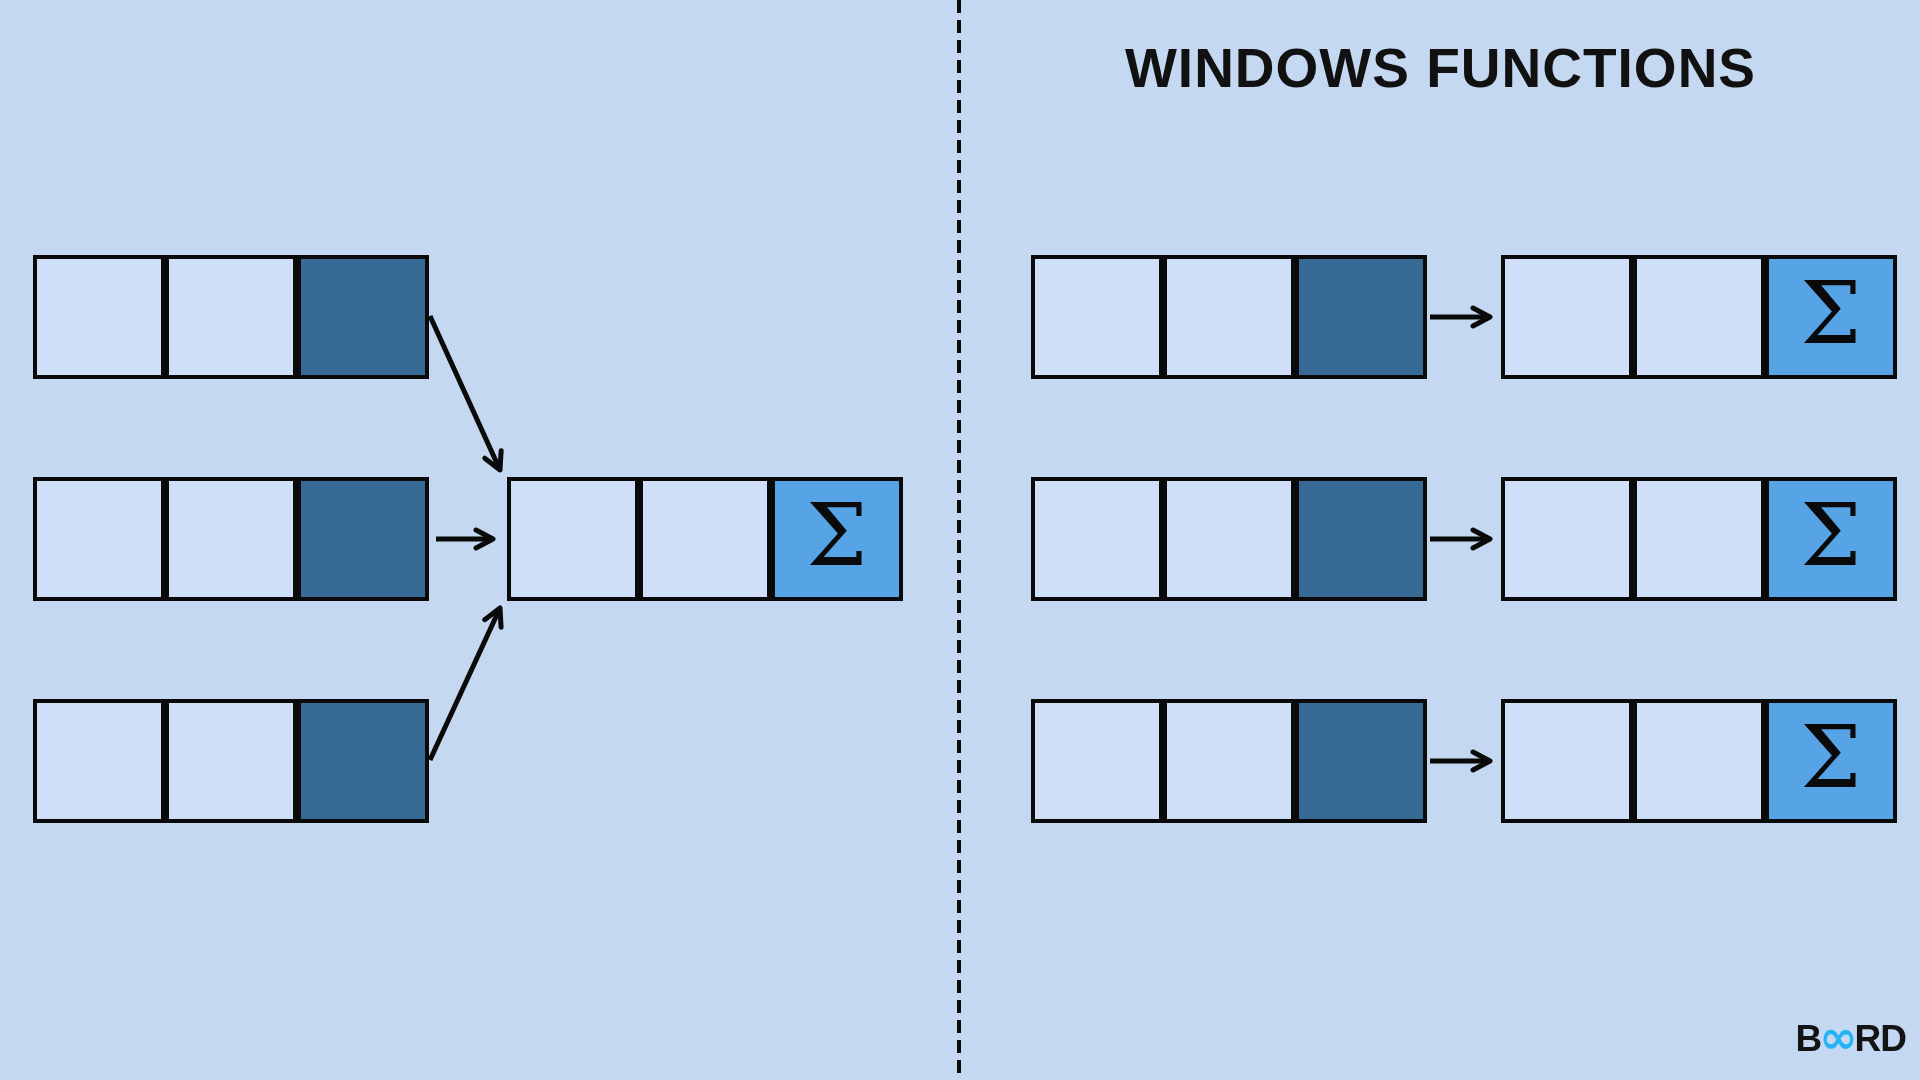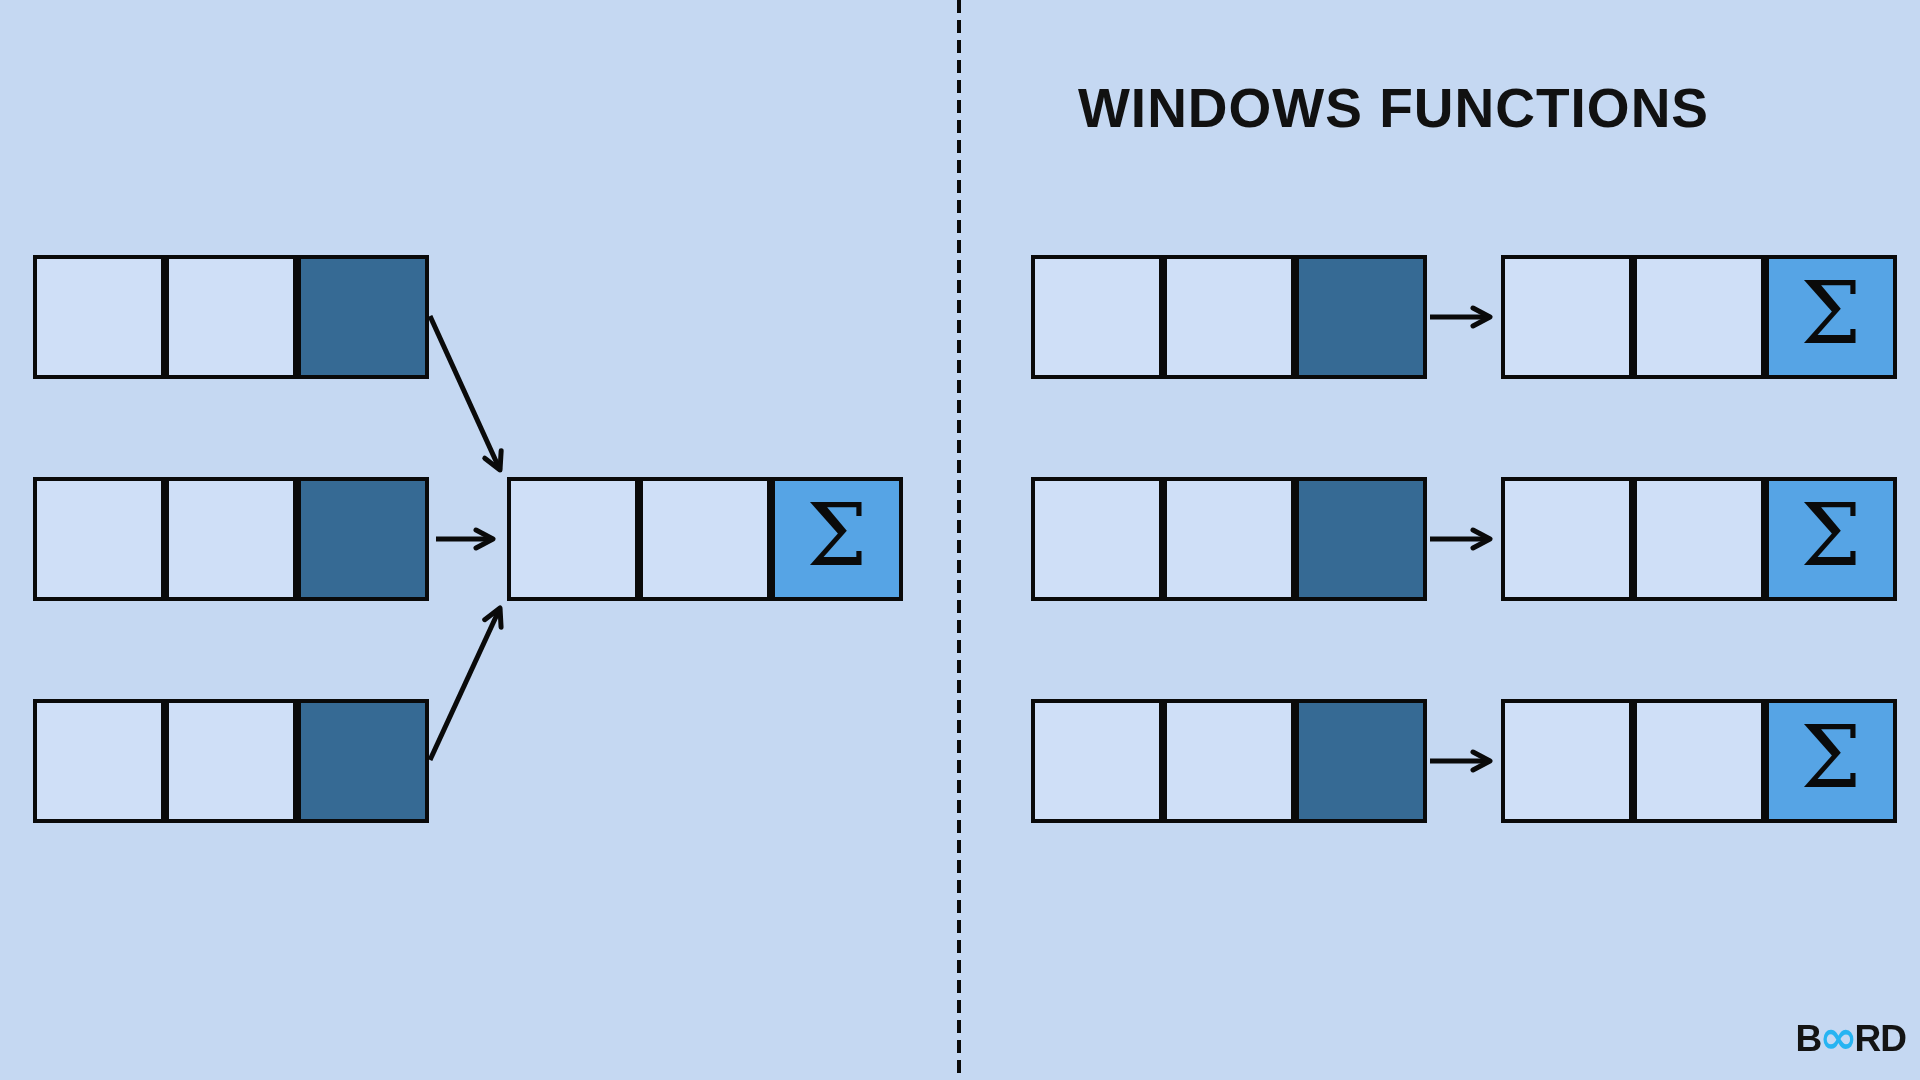--- a/index.html
+++ b/index.html
@@ -38,21 +38,21 @@
   .panel-title {
     position: absolute;
     top: 36px;
     text-align: center;
     font-size: 55px;
     font-weight: bold;
     letter-spacing: 1px;
     color: #111111;
   }
   .panel-title.left  { left: 0;     width: 957px; }
-  .panel-title.right { left: 914px; width: 959px; margin-top: 40px; }
+  .panel-title.right { left: 961px; width: 959px; }
 
   .row {
     position: absolute;
     display: flex;
   }
   .cell {
     width: 132px;
     height: 124px;
     border: 4px solid var(--ink);
     background: var(--cell-light);

